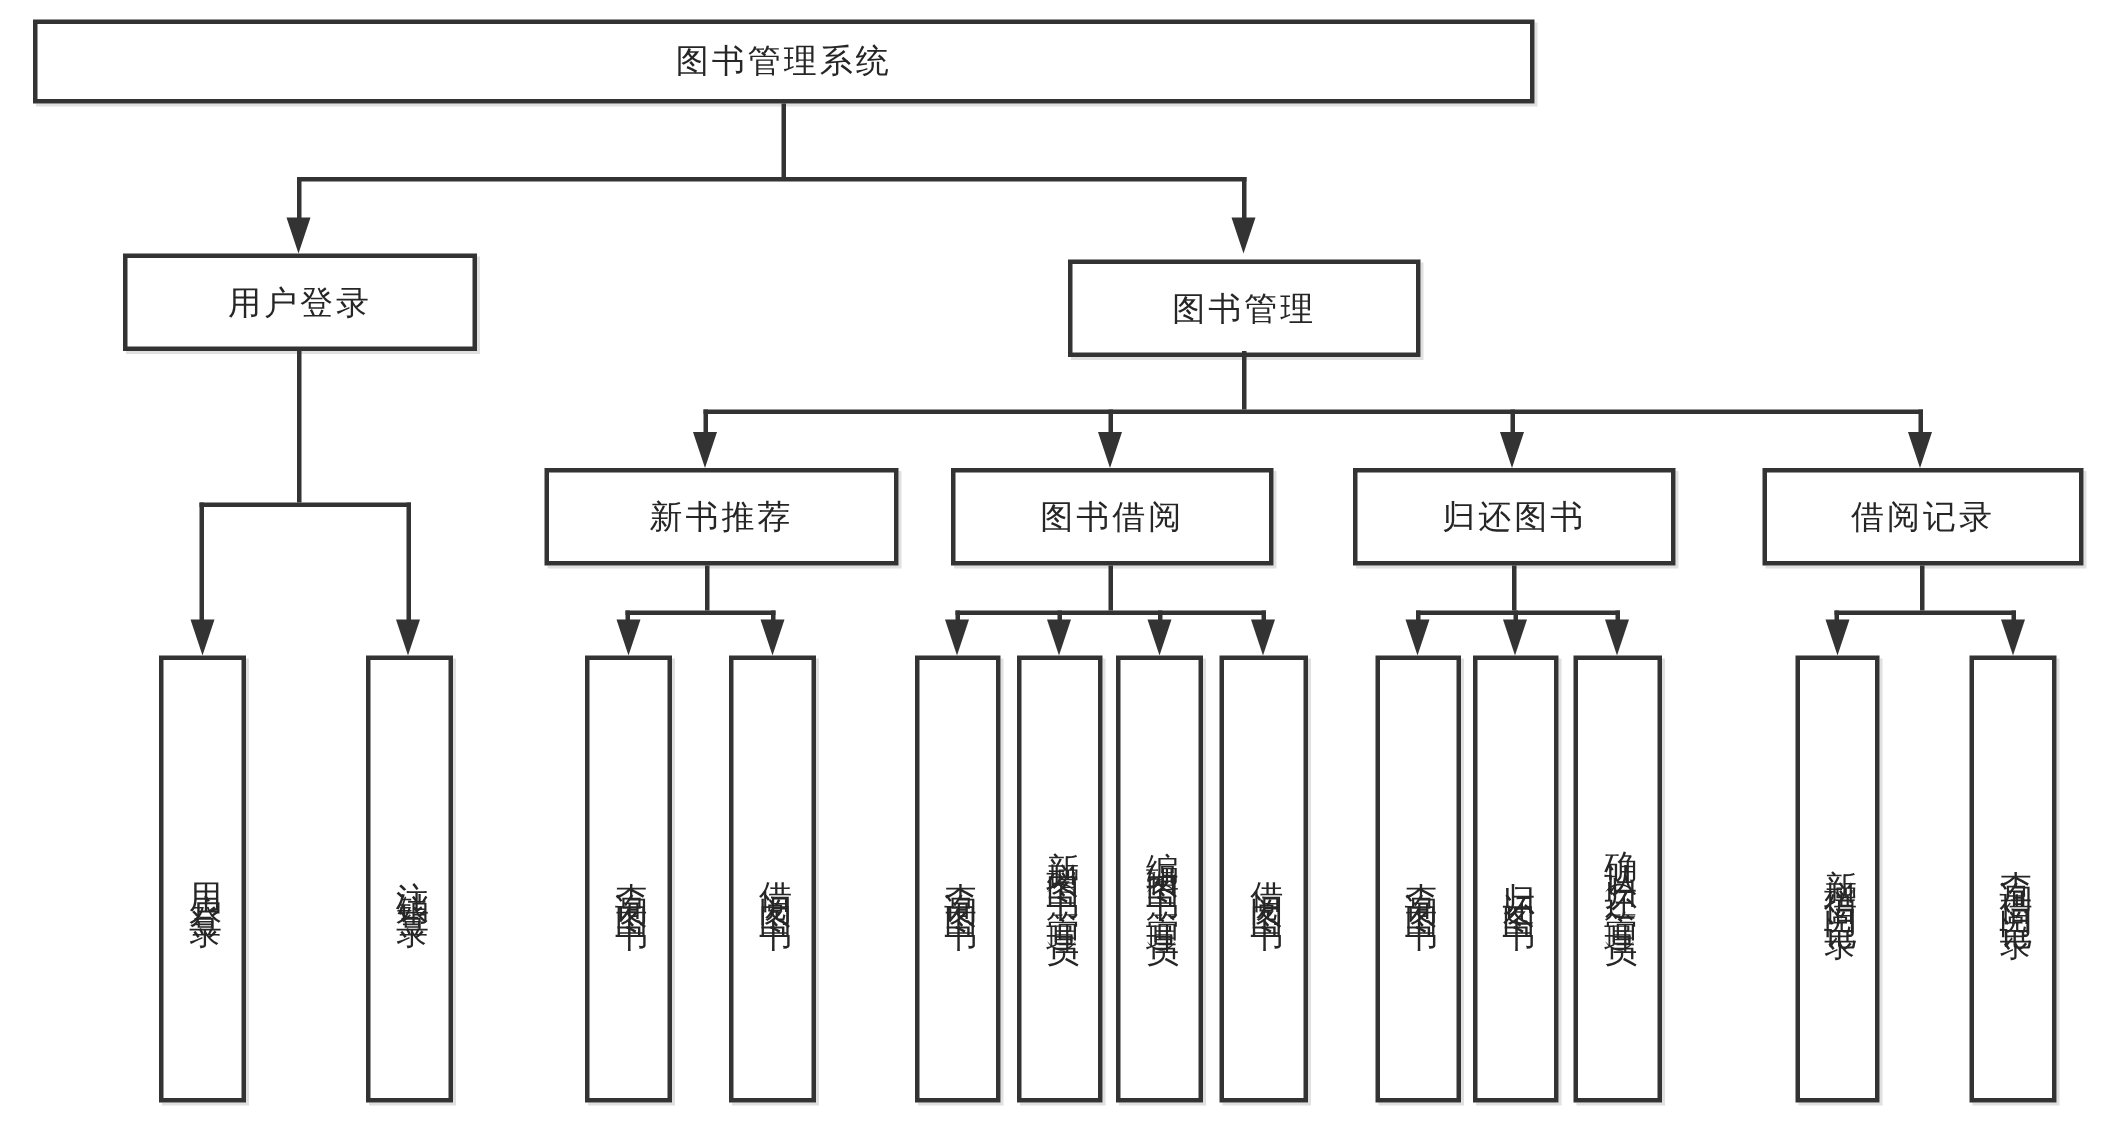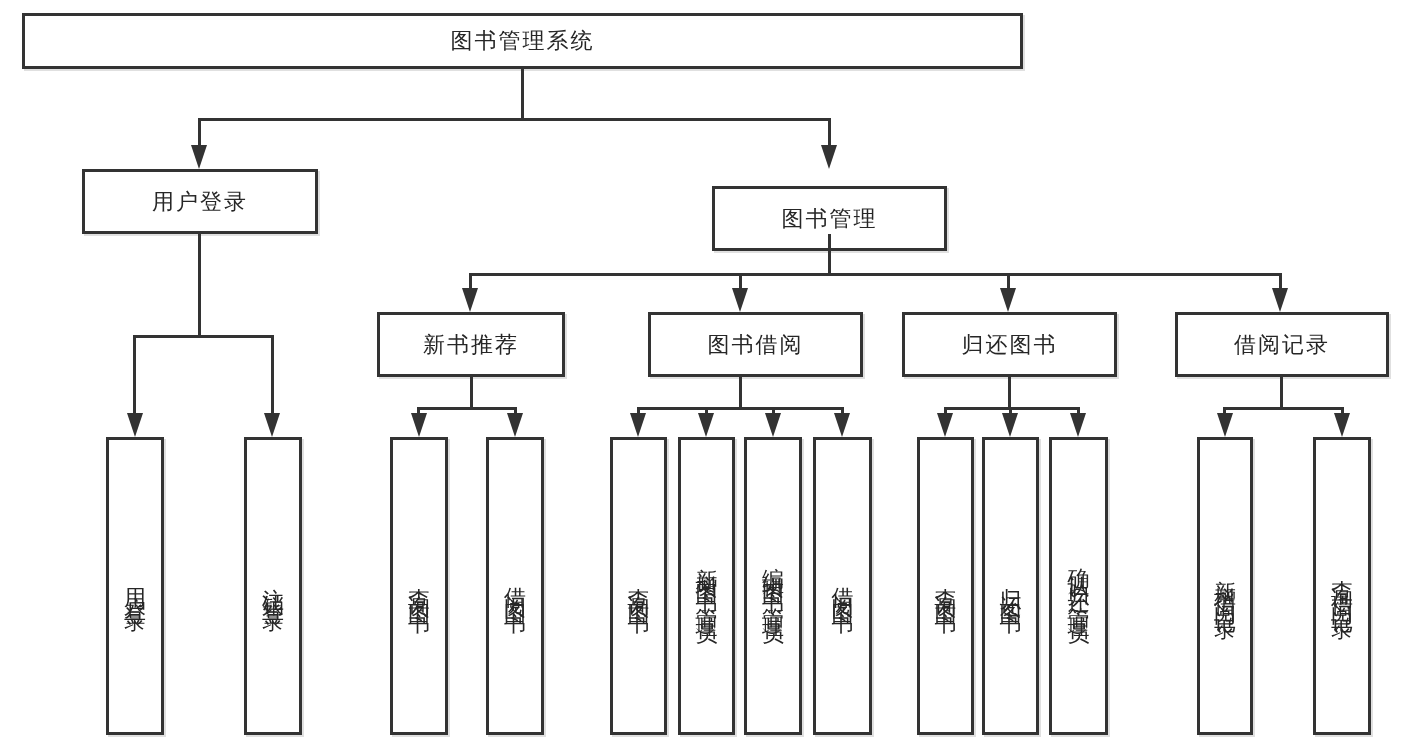--- a/index.html
+++ b/index.html
@@ -7,21 +7,21 @@
     --text:#262626;
     --watermark:#969696;
     --background:#ffffff;
   }
   html,body{margin:0;padding:0;background:var(--background,#fff);}
   .stage{
     position:relative;
     width:1405px;height:747px;
     background:var(--background,#fff);
     overflow:hidden;
-    font-family:Liberation Serif, serif;
+    font-family:Liberation Mono, monospace;
     color:var(--text,#262626);
   }
   .box{
     position:absolute;
     box-sizing:border-box;
     background:#fff;
     border:3px solid var(--line,#333);
     box-shadow:2px 2px 0 rgba(130,130,130,0.25);
     display:flex;align-items:center;justify-content:center;
   }
@@ -63,42 +63,42 @@
   <div class="box hbox" style="left:22px;top:13px;width:1001px;height:56px;">图书管理系统</div>
 
   <div class="v" style="left:521px;top:69px;height:49px;"></div>
   <div class="h" style="left:198px;top:118px;width:633px;"></div>
   <div class="v" style="left:198px;top:118px;height:32px;"></div>
   <div class="v" style="left:828px;top:118px;height:32px;"></div>
   <div class="arrow" style="left:191px;top:145px;"></div>
   <div class="arrow" style="left:821px;top:145px;"></div>
 
   <div class="box hbox" style="left:82px;top:169px;width:236px;height:65px;">用户登录</div>
-  <div class="box hbox" style="left:712px;top:186px;width:235px;height:65px;">图书管理</div>
+  <div class="box hbox" style="left:712px;top:173px;width:235px;height:65px;">图书管理</div>
 
   <div class="v" style="left:198px;top:234px;height:101px;"></div>
   <div class="h" style="left:133px;top:335px;width:141px;"></div>
   <div class="v" style="left:133px;top:335px;height:83px;"></div>
   <div class="v" style="left:271px;top:335px;height:83px;"></div>
   <div class="arrow" style="left:127px;top:413px;"></div>
   <div class="arrow" style="left:264px;top:413px;"></div>
 
   <div class="v" style="left:828px;top:234px;height:39px;"></div>
   <div class="h" style="left:469px;top:273px;width:813px;"></div>
   <div class="v" style="left:469px;top:273px;height:22px;"></div>
   <div class="v" style="left:739px;top:273px;height:22px;"></div>
   <div class="v" style="left:1007px;top:273px;height:22px;"></div>
   <div class="v" style="left:1279px;top:273px;height:22px;"></div>
   <div class="arrow" style="left:462px;top:288px;"></div>
   <div class="arrow" style="left:732px;top:288px;"></div>
   <div class="arrow" style="left:1000px;top:288px;"></div>
   <div class="arrow" style="left:1272px;top:288px;"></div>
 
-  <div class="box hbox" style="left:377px;top:312px;width:188px;height:65px;">新书推荐</div>
-  <div class="box hbox" style="left:634px;top:312px;width:215px;height:65px;margin-left:14px;">图书借阅</div>
+  <div class="box hbox" style="left:363px;top:312px;width:236px;height:65px;">新书推荐</div>
+  <div class="box hbox" style="left:634px;top:312px;width:215px;height:65px;">图书借阅</div>
   <div class="box hbox" style="left:902px;top:312px;width:215px;height:65px;">归还图书</div>
   <div class="box hbox" style="left:1175px;top:312px;width:214px;height:65px;">借阅记录</div>
 
   <div class="v" style="left:470px;top:377px;height:30px;"></div>
   <div class="h" style="left:417px;top:407px;width:100px;"></div>
   <div class="v" style="left:417px;top:407px;height:11px;"></div>
   <div class="v" style="left:514px;top:407px;height:11px;"></div>
   <div class="arrow" style="left:411px;top:413px;"></div>
   <div class="arrow" style="left:507px;top:413px;"></div>
 

